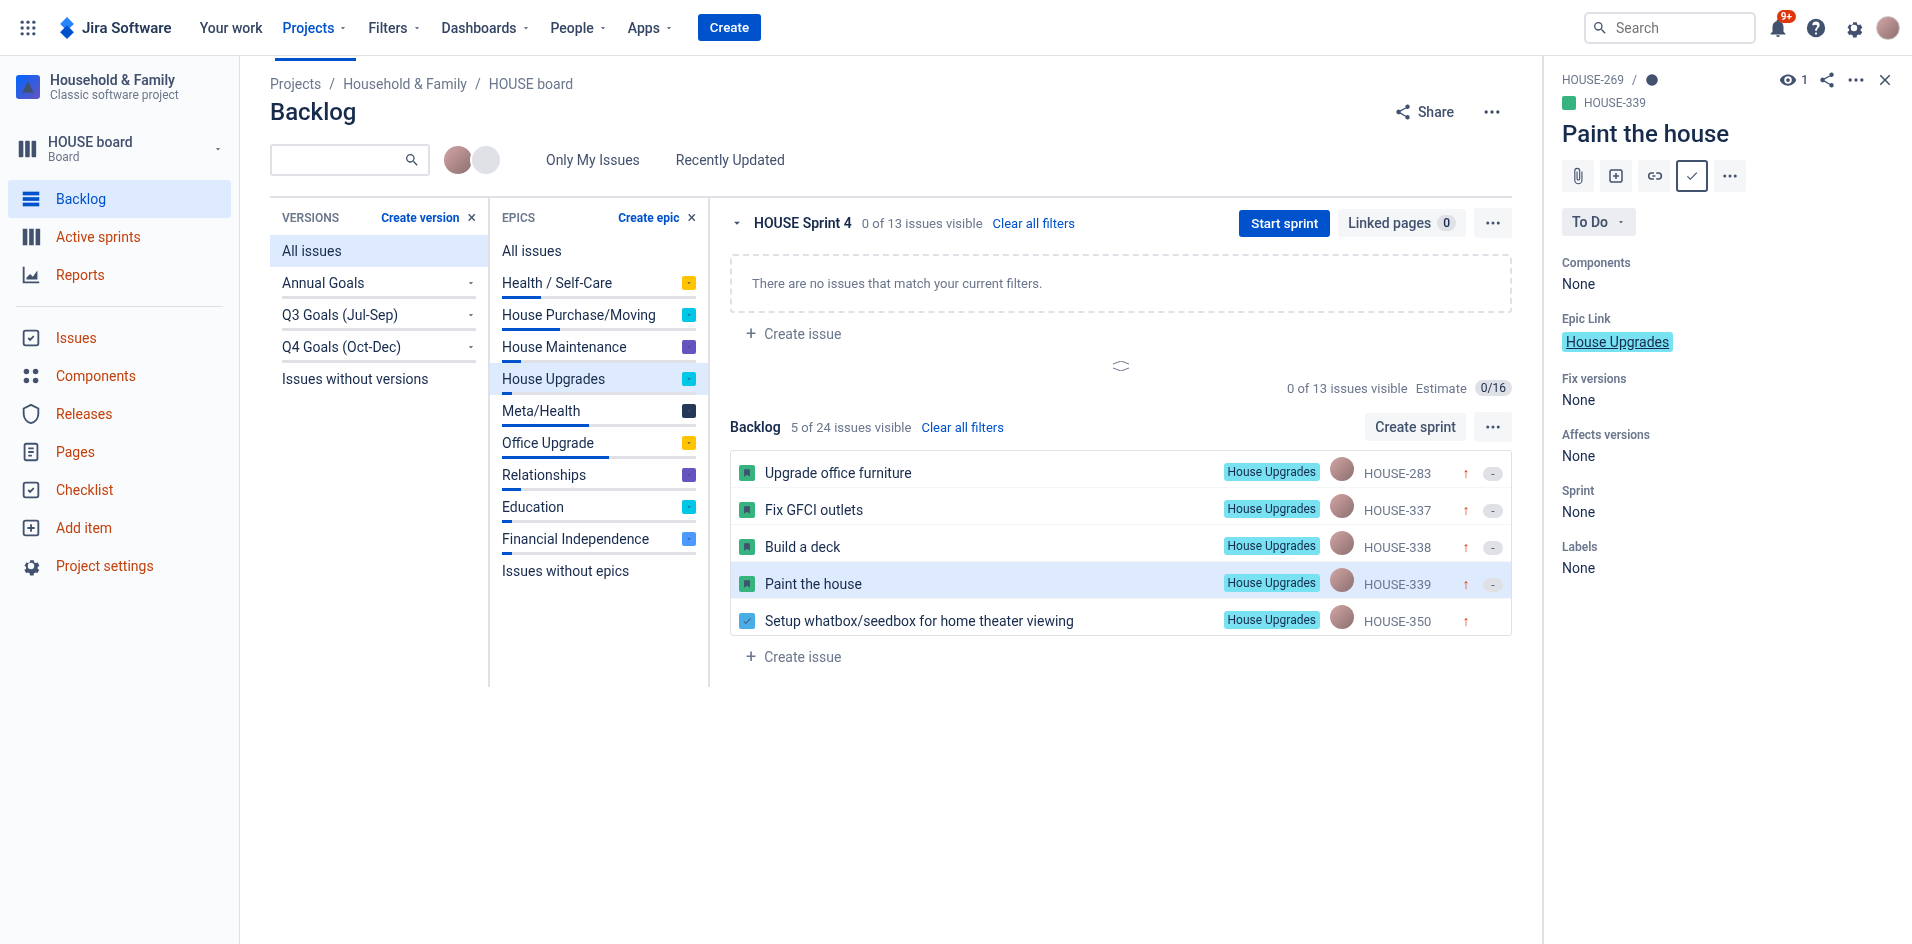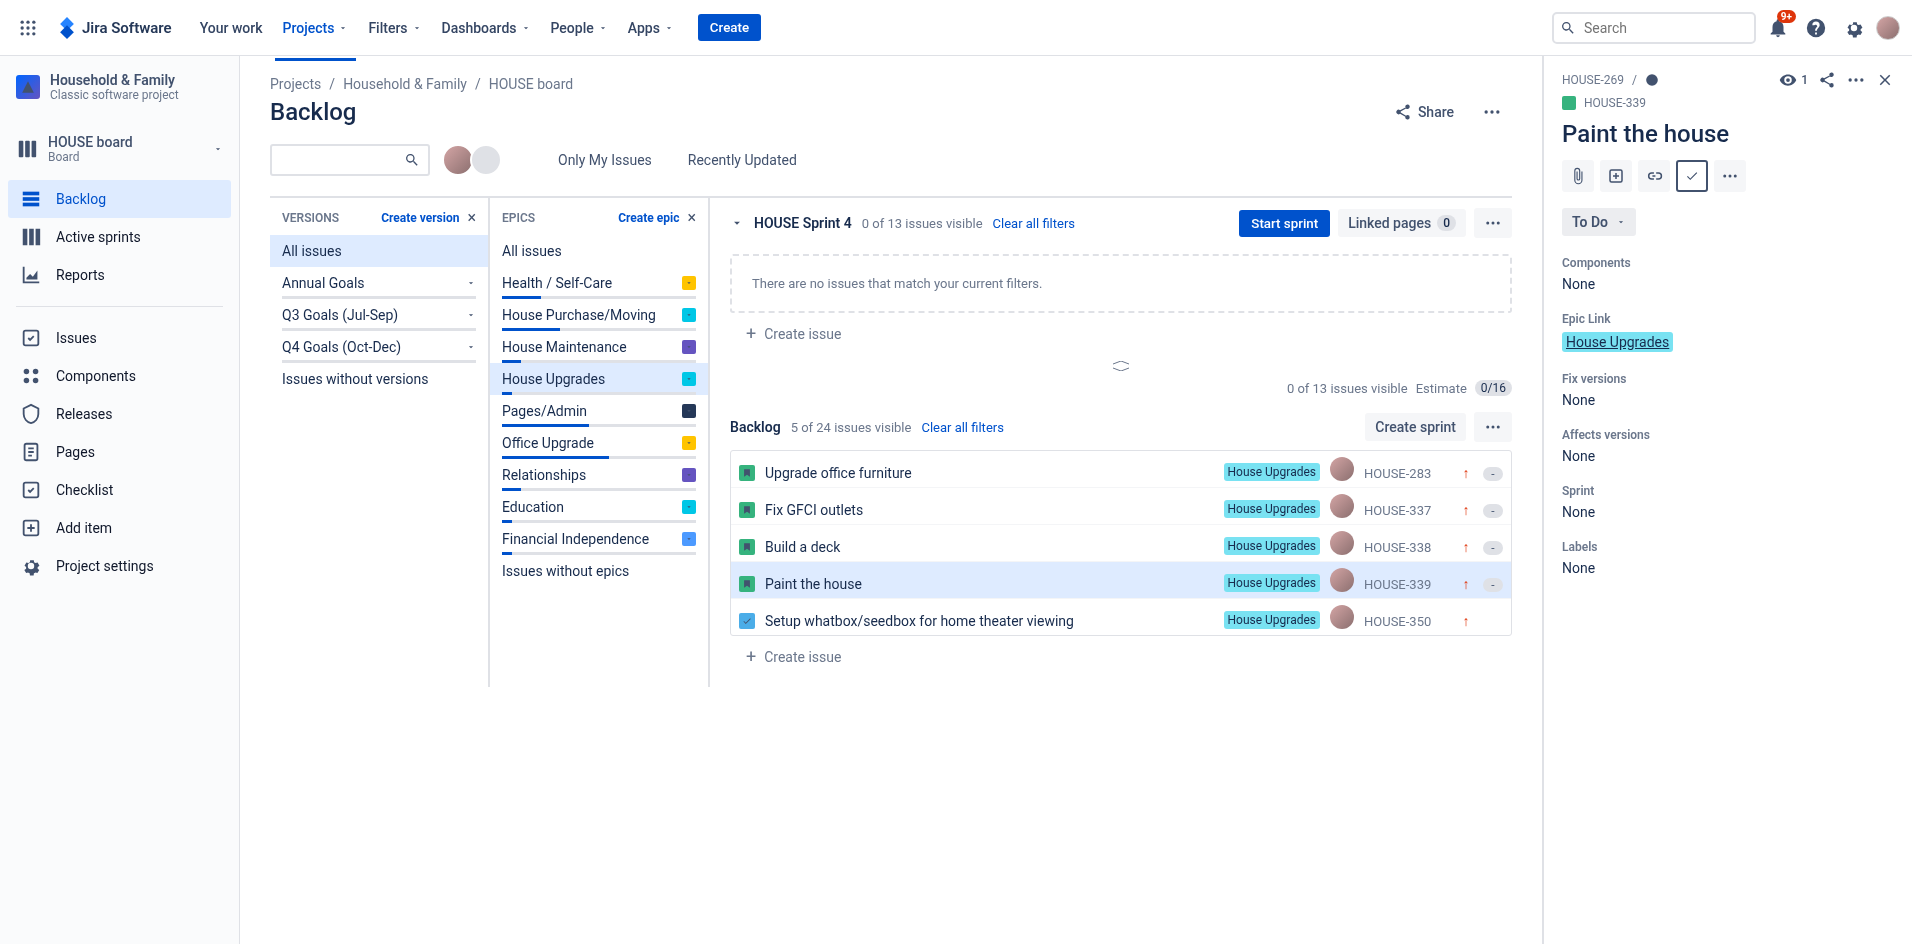--- a/index.html
+++ b/index.html
@@ -7,36 +7,36 @@
 .top-nav { height: 56px; border-bottom: 1px solid #dfe1e6; display: flex; align-items: center; padding: 0 12px; gap: 4px; }
 .apps-btn { width: 32px; height: 32px; display: flex; align-items: center; justify-content: center; border-radius: 3px; cursor: pointer; }
 .logo { display: flex; align-items: center; gap: 4px; font-weight: 600; font-size: 15px; color: #253858; padding: 0 8px; }
 .nav-items { display: flex; gap: 4px; margin-left: 8px; }
 .nav-item { padding: 6px 8px; border-radius: 3px; cursor: pointer; display: flex; align-items: center; gap: 4px; color: #344563; font-weight: 500; }
 .nav-item.active { color: #0052CC; position: relative; }
 .nav-item.active::after { content:''; position:absolute; left:0; right:0; bottom:-19px; height:3px; background:#0052CC; }
 .create-btn { background: #0052CC; color: #fff; padding: 6px 12px; border-radius: 3px; font-weight: 500; cursor: pointer; border: none; margin-left: 12px; }
 .nav-right { margin-left: auto; display: flex; align-items: center; gap: 6px; }
 .search-box { position: relative; }
-.search-box input { width: 204px; padding: 6px 8px 6px 30px; border: 2px solid #dfe1e6; border-radius: 5px; font-size: 14px; }
+.search-box input { width: 172px; padding: 6px 8px 6px 30px; border: 2px solid #dfe1e6; border-radius: 5px; font-size: 14px; }
 .search-box svg { position: absolute; left: 8px; top: 8px; }
 .icon-btn { width: 32px; height: 32px; display: flex; align-items: center; justify-content: center; border-radius: 50%; cursor: pointer; position: relative; }
 .badge { position: absolute; top: -2px; right: -2px; background: #de350b; color: #fff; font-size: 10px; font-weight: 700; padding: 1px 4px; border-radius: 8px; min-width: 16px; text-align: center; }
 .avatar { width: 24px; height: 24px; border-radius: 50%; background: linear-gradient(135deg,#d4a5a5,#8b6f6f); border:1px solid #ccc; }
 .avatar.lg { width: 32px; height: 32px; }
 .main-layout { display: flex; height: calc(100vh - 56px); }
 .sidebar { width: 240px; background: #fafbfc; border-right: 1px solid #dfe1e6; padding: 16px 8px; overflow-y: auto; }
 .project-header { display: flex; gap: 10px; padding: 0 8px 16px; align-items: center; }
 .project-icon { width: 24px; height: 24px; background: linear-gradient(135deg,#0065ff,#6554c0); border-radius: 3px; flex-shrink: 0; display:flex; align-items:center; justify-content:center; }
 .project-title { font-weight: 600; font-size: 14px; color: #42526E; }
 .project-sub { font-size: 12px; color: #6B778C; }
 .board-selector { padding: 8px; margin: 8px 0; display: flex; align-items: center; gap: 10px; cursor: pointer; border-radius: 3px; }
 .board-title { font-weight: 500; font-size: 14px; color: #42526E; }
 .board-sub { font-size: 12px; color: #6B778C; }
-.side-item { display: flex; align-items: center; gap: 14px; padding: 8px 12px; border-radius: 3px; cursor: pointer; color: #0f172a; }
+.side-item { display: flex; align-items: center; gap: 14px; padding: 8px 12px; border-radius: 3px; cursor: pointer; color: #c2410c; }
 .side-item.selected { background: #deebff; color: #0052CC; }
 .side-item.selected svg { fill: #0052CC; }
 .side-divider { height: 1px; background: #dfe1e6; margin: 12px 8px; }
 .content { flex: 1; display: flex; overflow: hidden; }
 .main-col { flex: 1; padding: 20px 30px; overflow-y: auto; min-width: 0; }
 .breadcrumbs { font-size: 14px; color: #6B778C; display: flex; gap: 8px; align-items: center; }
 .breadcrumbs a { color: #6B778C; text-decoration: none; }
 .page-header { display: flex; align-items: center; margin-top: 4px; }
 .page-title { font-size: 24px; font-weight: 500; color: #172B4D; }
 .header-actions { margin-left: auto; display: flex; gap: 8px; align-items: center; }
@@ -325,21 +325,21 @@
       <div class="filters-row">
         <div class="mini-search">
           <svg width="16" height="16" viewBox="0 0 24 24">
               <path d="M15.5 14h-.79l-.28-.27a6.5 6.5 0 1 0-.7.7l.27.28v.79l5 4.99L20.49 19l-4.99-5zm-6 0A4.5 4.5 0 1 1 14 9.5 4.5 4.5 0 0 1 9.5 14z"></path>
             </svg>
         </div>
         <div class="avatar-stack">
           <div class="avatar lg"></div>
           <div class="avatar lg" style="background:#dfe1e6"></div>
         </div>
-        <div id="quick-filters" style="display:flex; gap:20px; margin-left:32px;">
+        <div id="quick-filters" style="display:flex; gap:20px; margin-left:20px;">
             <div class="quick-filter">Only My Issues</div>
             <div class="quick-filter">Recently Updated</div>
           </div>
       </div>
 
       <div class="boards-area">
 
         <div class="panel">
           <div class="panel-header">
             <span>VERSIONS</span>
@@ -431,21 +431,21 @@
                 <span class="chip" style="background:#00c7e6">
                   <svg width="8" height="8" viewBox="0 0 24 24" fill="#fff">
                     <path d="M7 10l5 5 5-5z"></path>
                   </svg>
                 </span>
                 <div class="bar-track">
                   <div class="bar-fill" style="width:5%"></div>
                 </div>
               </div>
               <div class="panel-item">
-                <span>Pages/Admin</span>
+                <span>Meta/Health</span>
                 <span class="chip" style="background:#253858">
                   <svg width="8" height="8" viewBox="0 0 24 24" fill="#fff">
                     <path d="M7 10l5 5 5-5z"></path>
                   </svg>
                 </span>
                 <div class="bar-track">
                   <div class="bar-fill" style="width:45%"></div>
                 </div>
               </div>
               <div class="panel-item">

